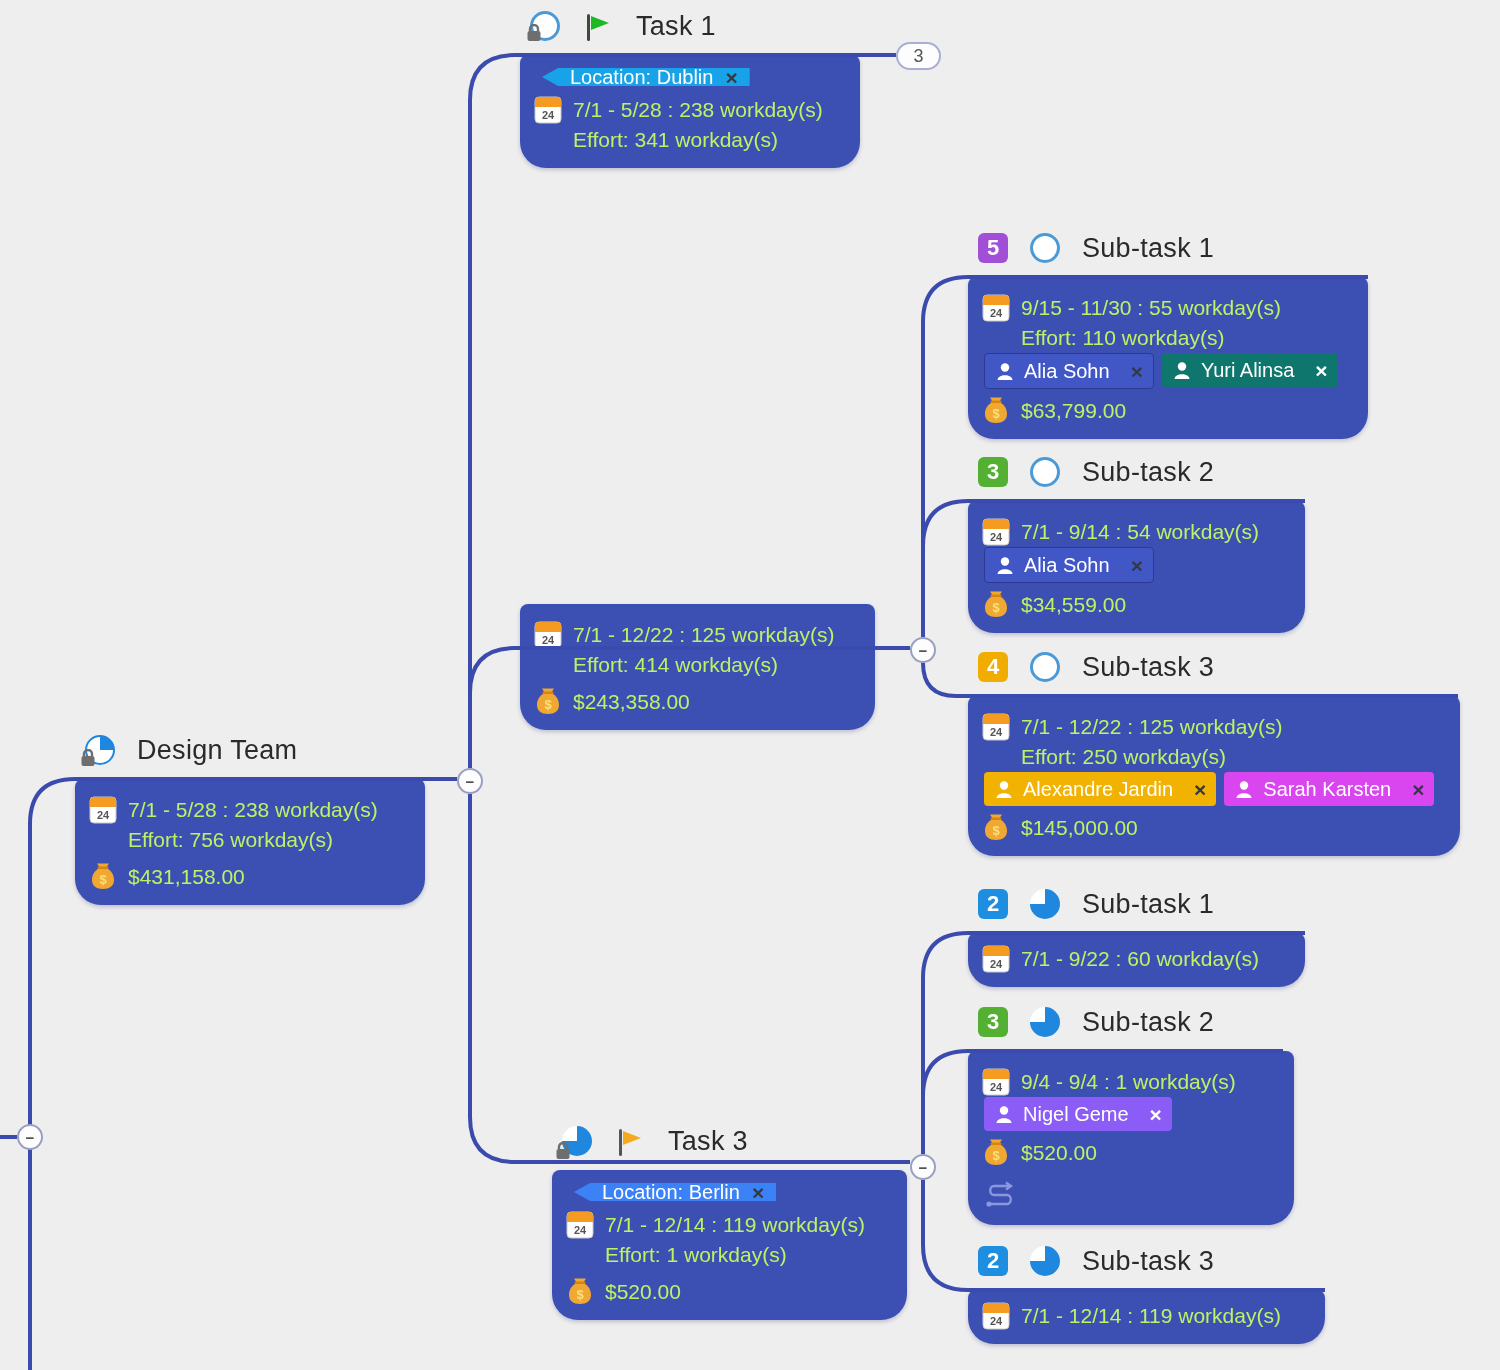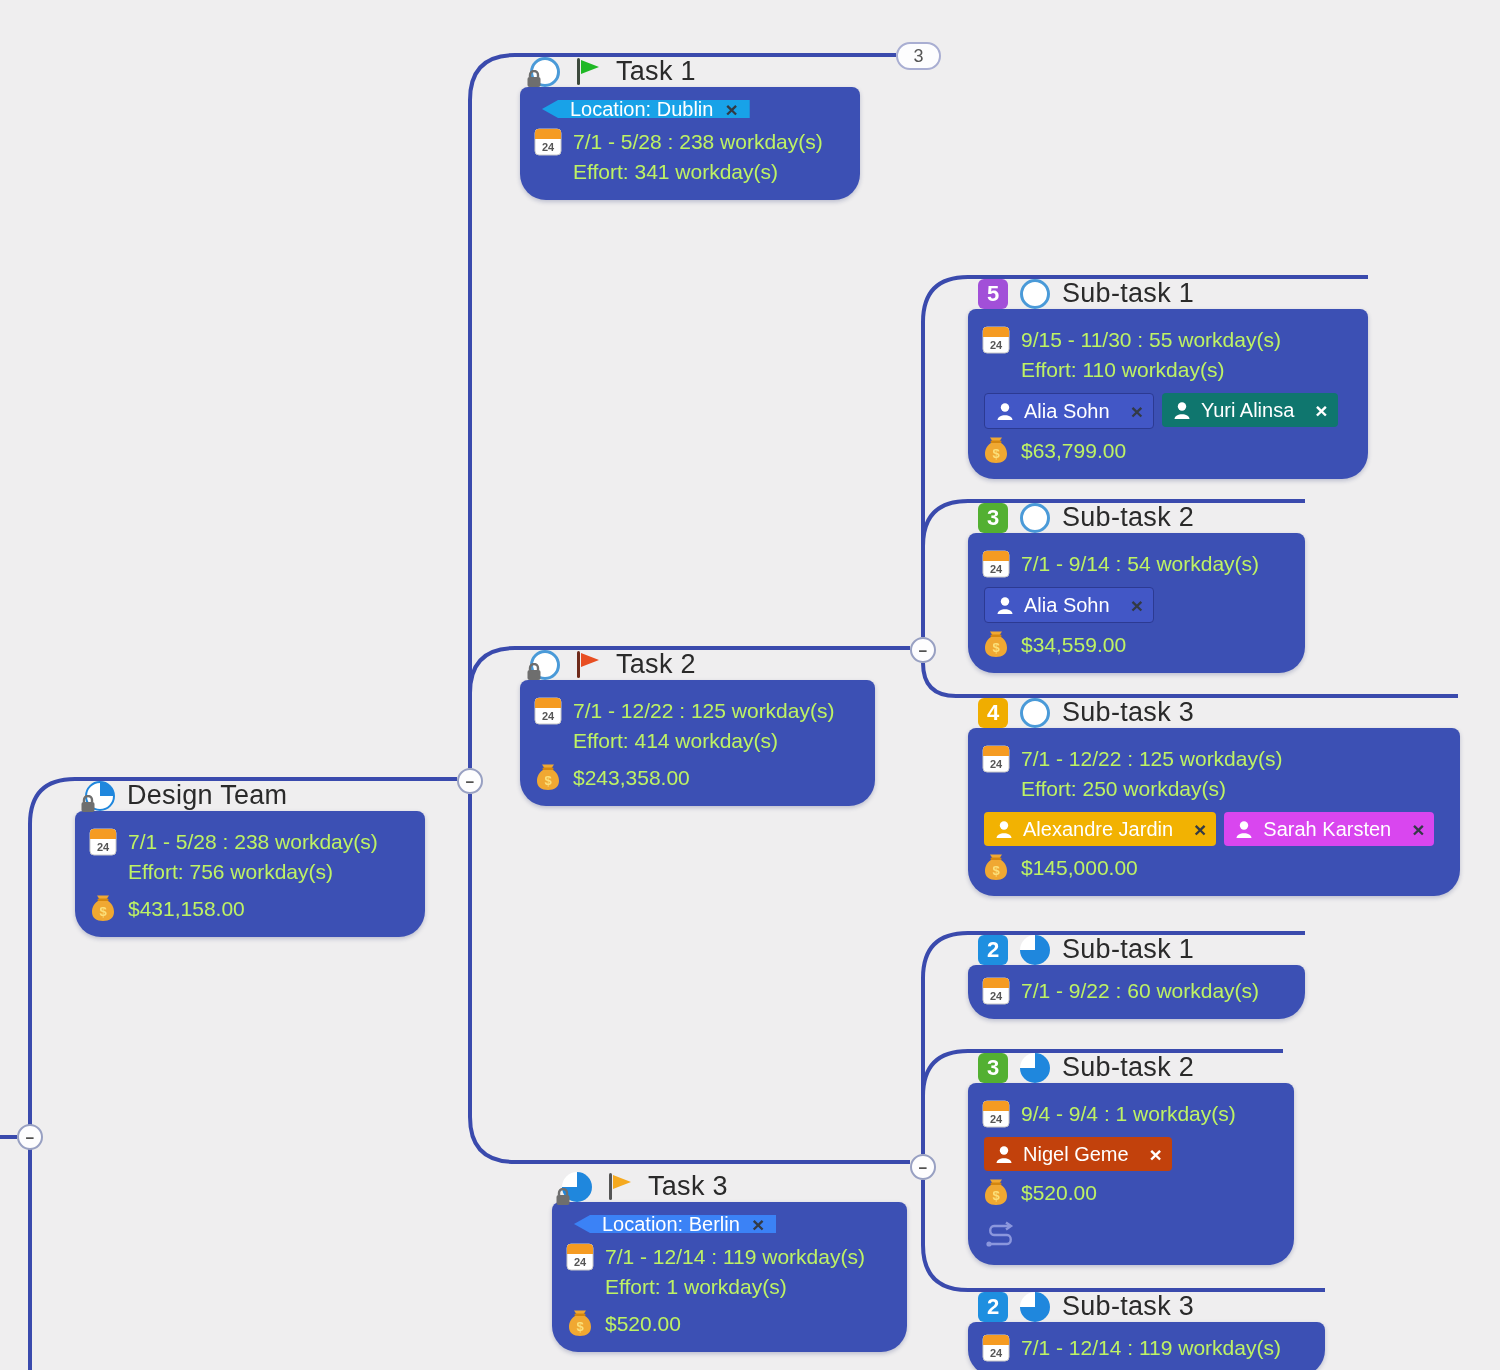--- a/index.html
+++ b/index.html
@@ -3,21 +3,21 @@
 <meta charset="utf-8">
 <style>
   html,body{margin:0;padding:0;}
   body{
     width:1500px;height:1370px;position:relative;overflow:hidden;
     background:#efeeef;
     font-family:"Liberation Sans","DejaVu Sans",sans-serif;
   }
   svg.wires{position:absolute;left:0;top:0;z-index:2;pointer-events:none;}
   .node{position:absolute;z-index:1;}
-  .trow{display:flex;align-items:flex-end;height:44px;padding-left:10px;gap:12px;margin-top:32px;}
+  .trow{display:flex;align-items:flex-start;height:44px;padding-left:10px;gap:22px;}
   .ttl{font-size:27px;font-weight:500;color:#2a2a2a;letter-spacing:.3px;white-space:nowrap;}
   .card{
     background:#3c50b4;border-radius:8px 8px 26px 26px;
     padding:9px 16px 13px 14px;color:#d9e0f7;
     box-shadow:0 2px 4px rgba(40,50,110,.25);
     box-sizing:border-box;
   }
   .crow{display:flex;align-items:flex-start;gap:11px;margin-top:7px;}
   .ctext{font-size:21px;line-height:30px;color:#bef264;white-space:nowrap;}
   
@@ -34,28 +34,28 @@
   
   .flag{width:32px;height:32px;flex:0 0 auto;}
   
   .loctag{display:inline-flex;align-items:center;height:18px;color:#fff;font-size:20px;
           padding:0 12px 0 28px;margin:4px 0 0 8px;
           clip-path:polygon(0 50%,16px 0,100% 0,100% 100%,16px 100%);}
   .loc-dublin{background:#18a2e8;}
   .loc-berlin{background:#3b82f6;}
   .tag-x{margin-left:12px;font-size:21px;font-weight:bold;cursor:pointer;line-height:1;}
   
-  .rrow{display:flex;gap:8px;margin-top:8px;margin-left:2px;flex-wrap:nowrap;}
+  .rrow{display:flex;gap:8px;margin-left:2px;flex-wrap:nowrap;}
   .rtag{display:inline-flex;align-items:center;height:34px;border-radius:4px;padding:0 10px;gap:9px;
         color:#fff;font-size:20px;white-space:nowrap;}
   .r-navy{background:#4257c6;border:1px solid #2c3a92;}
   .r-green{background:#0f766e;}
   .r-gold{background:#f2b202;}
   .r-orange{background:#d946ef;}
-  .r-plum{background:#c2410c;}
+  .r-plum{background:#8b5cf6;}
   .x-dark{color:#333a45;} .x-white{color:#fff;}
   
   .ic{flex:0 0 auto;}
   
   .collapse-btn{position:absolute;z-index:3;width:26px;height:26px;border-radius:50%;
     background:#fdfdfe;border:2px solid #98a0c2;box-sizing:border-box;
     display:flex;align-items:center;justify-content:center;
     color:#4a4a4a;font-size:15px;font-weight:bold;cursor:pointer;line-height:1;}
   .count-pill{position:absolute;z-index:3;width:45px;height:28px;border-radius:14px;
     background:#fdfdfe;border:2px solid #a9aed2;box-sizing:border-box;
@@ -166,34 +166,20 @@
         </svg>
       <div>
         <div class="ctext">7/1 - 5/28 : 238 workday(s)</div>
         <div class="ctext">Effort: 341 workday(s)</div>
       </div>
     </div>
   </div>
 </div>
 
 <div class="node" style="left:520px;top:604px;">
-  <div class="trow">
-    <span class="prog p-ring">
-      <span class="lockwrap">
-        <svg width="16" height="18" viewBox="0 0 16 18">
-            <use href="#i-lock"></use>
-          </svg>
-      </span>
-    </span>
-    <svg class="flag" viewBox="0 0 32 32">
-      <rect x="5" y="3" width="3" height="27" rx="1.5" fill="#6e2a1a"></rect>
-      <path d="M9 5 L27 12 L9 19 Z" fill="#e84e22"></path>
-    </svg>
-    <span class="ttl">Task 2</span>
-  </div>
   <div class="card" style="width:355px;">
     <div class="crow">
       <svg class="ic" width="28" height="30" viewBox="0 0 28 30">
           <use href="#i-cal"></use>
         </svg>
       <div>
         <div class="ctext">7/1 - 12/22 : 125 workday(s)</div>
         <div class="ctext">Effort: 414 workday(s)</div>
       </div>
     </div>

